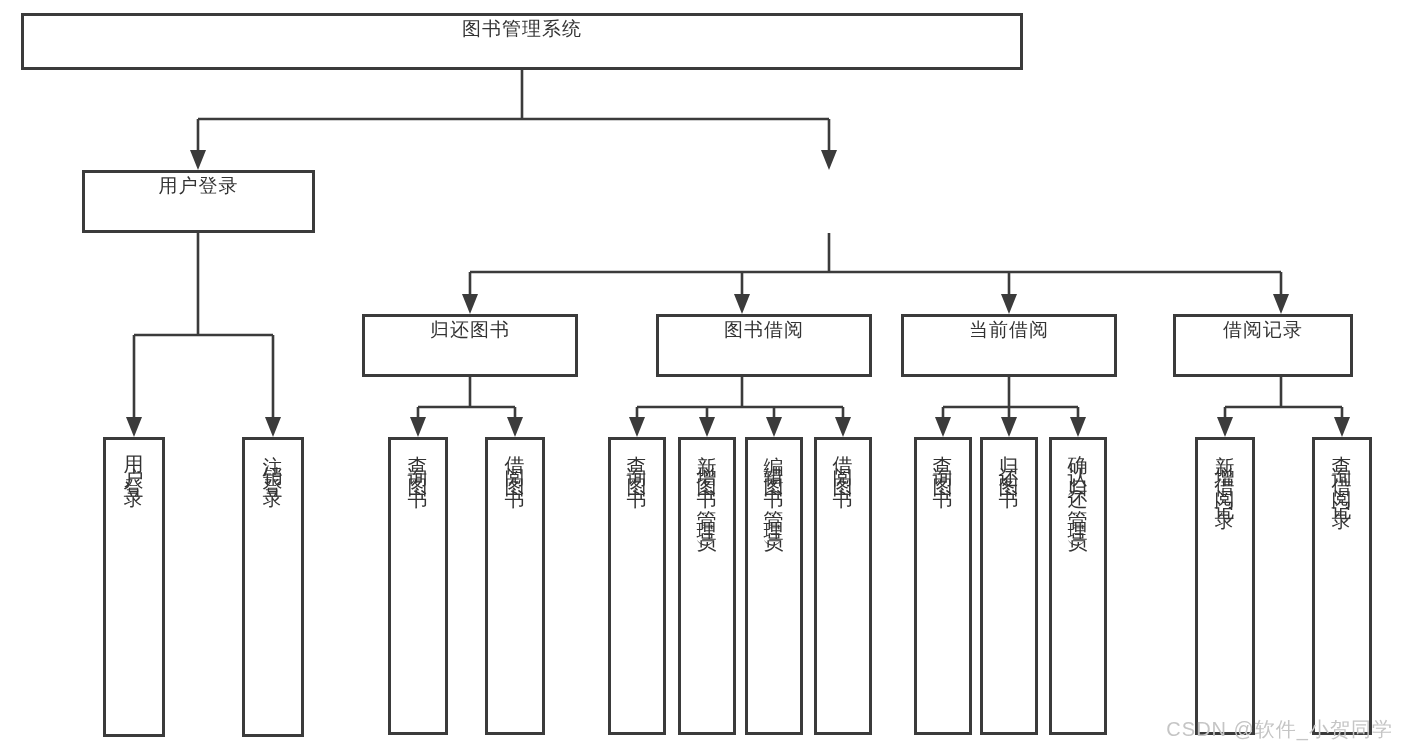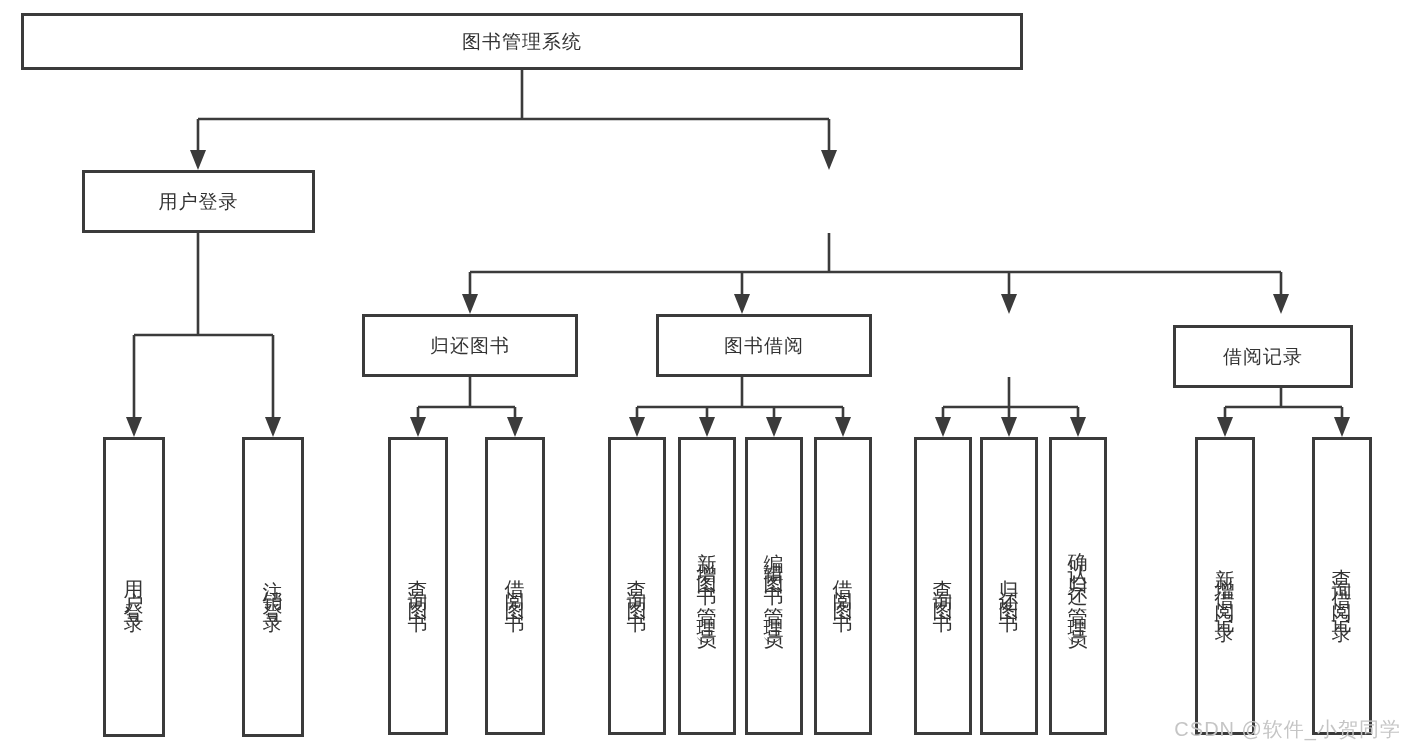--- a/index.html
+++ b/index.html
@@ -19,37 +19,37 @@
   }
   .connectors{
     position:absolute;left:0;top:0;width:1405px;height:747px;
     pointer-events:none;
   }
   .node{
     position:absolute;
     box-sizing:border-box;
     border:3px solid var(--line);
     background:var(--bg);
-    display:flex;align-items:center;justify-content:center;
+    display:flex;justify-content:center;
   }
   .node .lbl{
     font-size:19px;
     letter-spacing:1px;
     white-space:nowrap;
   }
   .node.vert .lbl{
     writing-mode:vertical-rl;
     font-size:20px;
     letter-spacing:11px;
     line-height:1;
     white-space:normal;
   }
   .watermark{
     position:absolute;
-    right:4px;bottom:4px;
+    right:12px;bottom:4px;
     font-size:20px;
     letter-spacing:1px;
     color:var(--watermark);
     white-space:nowrap;
     text-align:center;
   }
 </style>
 </head>
 <body>
 
@@ -102,21 +102,24 @@
   <div class="node" style="left:82px;top:170px;width:233px;height:63px">
     <span class="lbl">用户登录</span>
   </div>
 
   <div class="node" style="left:362px;top:314px;width:216px;height:63px">
     <span class="lbl">归还图书</span>
   </div>
   <div class="node" style="left:656px;top:314px;width:216px;height:63px">
     <span class="lbl">图书借阅</span>
   </div>
-  <div class="node" style="left:1173px;top:325px;width:180px;height:63px">
+  <div class="node" style="left:901px;top:314px;width:216px;height:63px">
+    <span class="lbl">当前借阅</span>
+  </div>
+  <div class="node" style="left:1173px;top:314px;width:180px;height:63px">
     <span class="lbl">借阅记录</span>
   </div>
 
   <div class="node vert" style="left:103px;top:437px;width:62px;height:300px">
     <span class="lbl">用户登录</span>
   </div>
   <div class="node vert" style="left:242px;top:437px;width:62px;height:300px">
     <span class="lbl">注销登录</span>
   </div>
 

